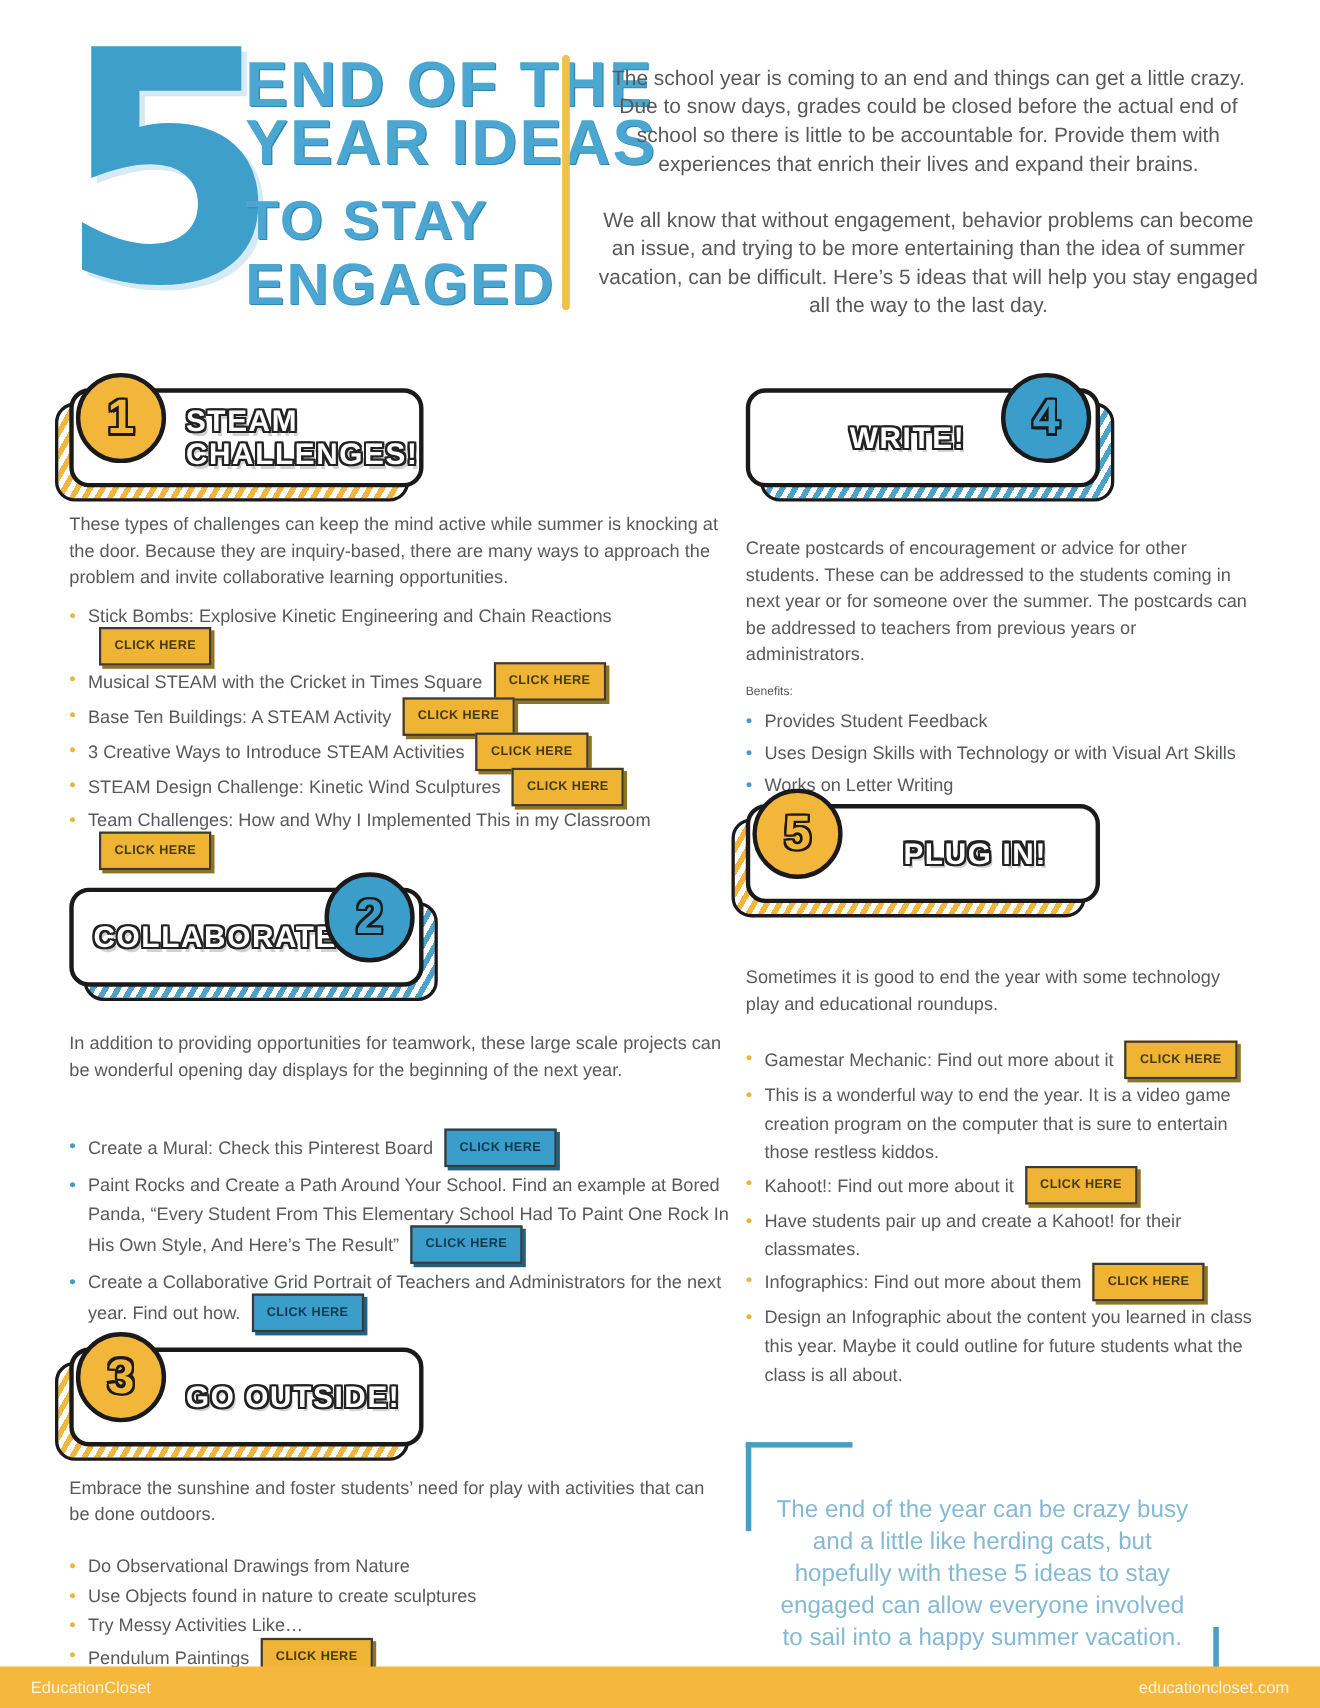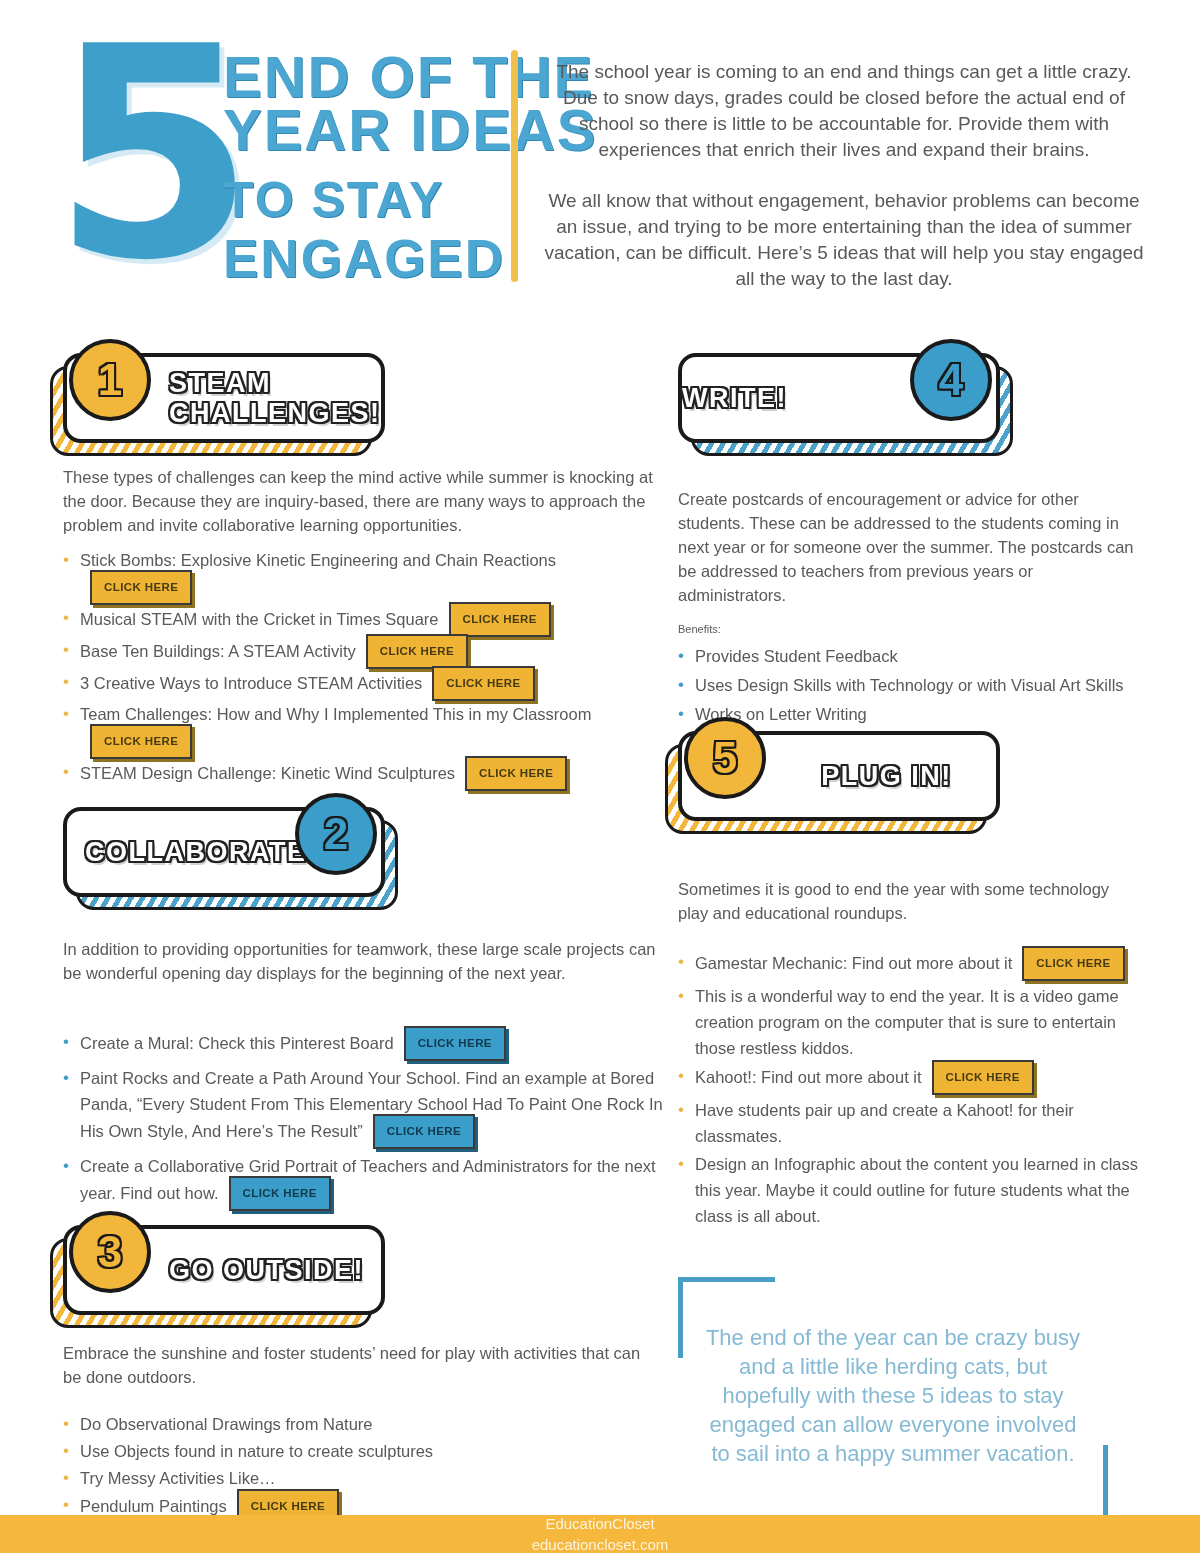--- a/index.html
+++ b/index.html
@@ -36,21 +36,21 @@
   .stripe-yellow{background:repeating-linear-gradient(120deg,#F2B63B 0 5px,#ffffff 5px 10px);}
   .stripe-blue{background:repeating-linear-gradient(120deg,#4BA3CC 0 5px,#ffffff 5px 10px);}
   .banner .box{position:absolute;left:0;top:0;right:0;bottom:0;background:#fff;
                border:4px solid #1a1a1a;border-radius:18px;display:flex;align-items:center;}
   .btitle{font-weight:700;font-size:27px;letter-spacing:1.5px;line-height:1.12;color:#ffffff;
           text-shadow:-2px -2px 0 #222,2px -2px 0 #222,-2px 2px 0 #222,2px 2px 0 #222,
                       -2px 0 0 #222,2px 0 0 #222,0 -2px 0 #222,0 2px 0 #222,
                       3px 4px 0 rgba(0,0,0,0.18);}
   .box.pad-left-badge{padding-left:102px;}
   .box.pad-plain{padding-left:18px;}
-  .box.center-write{padding-right:28px;}
+  .box.center-write{justify-content:center;padding-right:28px;}
   .box.center-plug{justify-content:center;padding-left:95px;}
   .badge{position:absolute;width:74px;height:74px;border-radius:50%;border:4px solid #1a1a1a;
          display:flex;align-items:center;justify-content:center;z-index:3;}
   .badge-left{left:6px;top:-14px;}
   .badge-right{right:8px;top:-14px;}
   .badge-yellow{background:#F2B63B;}
   .badge-blue{background:#3B9DC9;}
   .badge .num{font-size:44px;font-weight:700;line-height:1;
           text-shadow:-2px -2px 0 #1a1a1a,2px -2px 0 #1a1a1a,-2px 2px 0 #1a1a1a,2px 2px 0 #1a1a1a,
                       -2px 0 0 #1a1a1a,2px 0 0 #1a1a1a,0 -2px 0 #1a1a1a,0 2px 0 #1a1a1a;}
@@ -95,21 +95,21 @@
   .quote{position:relative;margin-top:48px;width:430px;padding:46px 24px 58px;
          text-align:center;color:#85B9D4;font-size:22px;line-height:29px;box-sizing:border-box;}
   .quote::before{content:"";position:absolute;left:0;top:0;width:92px;height:76px;
                  border-left:5px solid #4A9EC6;border-top:5px solid #4A9EC6;}
   .quote::after{content:"";position:absolute;right:0;bottom:0;width:92px;height:76px;
                 border-right:5px solid #4A9EC6;border-bottom:5px solid #4A9EC6;}
 
   
   .footer{position:absolute;left:0;right:0;bottom:0;height:38px;background:#F5B83D;
           color:#FCF3DC;display:flex;align-items:center;justify-content:space-between;
-          padding:0 41px;font-size:15px;flex-direction:column;}
+          padding:0 28px;font-size:15px;}
   .footer a{color:#FCF3DC;text-decoration:none;}
 </style>
 </head>
 <body>
 
 <div class="page">
 
   <div class="big5">5</div>
   <div class="title">
     <div class="ln ln1">END OF THE</div>
@@ -133,22 +133,22 @@
       <div class="badge badge-left badge-yellow">
         <span class="num">1</span>
       </div>
     </div>
     <p class="sec-text t1">These types of challenges can keep the mind active while summer is knocking at the door. Because they are inquiry-based, there are many ways to approach the problem and invite collaborative learning opportunities.</p>
     <ul class="blist dots-yellow l1">
       <li><span>Stick Bombs: Explosive Kinetic Engineering and Chain Reactions</span><span class="chip chip-yellow">CLICK HERE</span></li>
       <li><span>Musical STEAM with the Cricket in Times Square</span><span class="chip chip-yellow">CLICK HERE</span></li>
       <li><span>Base Ten Buildings: A STEAM Activity</span><span class="chip chip-yellow">CLICK HERE</span></li>
       <li><span>3 Creative Ways to Introduce STEAM Activities</span><span class="chip chip-yellow">CLICK HERE</span></li>
+      <li><span>STEAM Design Challenge: Kinetic Wind Sculptures</span><span class="chip chip-yellow">CLICK HERE</span></li>
       <li><span>Team Challenges: How and Why I Implemented This in my Classroom</span><span class="chip chip-yellow">CLICK HERE</span></li>
-      <li><span>STEAM Design Challenge: Kinetic Wind Sculptures</span><span class="chip chip-yellow">CLICK HERE</span></li>
     </ul>
 
     <div class="banner b2">
       <div class="shadow shadow-right stripe-blue"></div>
       <div class="box pad-plain">
         <span class="btitle">COLLABORATE!</span>
       </div>
       <div class="badge badge-right badge-blue">
         <span class="num">2</span>
       </div>
@@ -207,20 +207,21 @@
       <div class="badge badge-left badge-yellow">
         <span class="num">5</span>
       </div>
     </div>
     <p class="sec-text t5">Sometimes it is good to end the year with some technology play and educational roundups.</p>
     <ul class="blist dots-yellow l5">
       <li><span>Gamestar Mechanic: Find out more about it</span><span class="chip chip-yellow">CLICK HERE</span></li>
       <li><span>This is a wonderful way to end the year. It is a video game creation program on the computer that is sure to entertain those restless kiddos.</span></li>
       <li><span>Kahoot!: Find out more about it</span><span class="chip chip-yellow">CLICK HERE</span></li>
       <li><span>Have students pair up and create a Kahoot! for their classmates.</span></li>
+      <li><span>Infographics: Find out more about them</span><span class="chip chip-yellow">CLICK HERE</span></li>
       <li><span>Design an Infographic about the content you learned in class this year. Maybe it could outline for future students what the class is all about.</span></li>
     </ul>
 
     <div class="quote">
       <span>The end of the year can be crazy busy and a little like herding cats, but hopefully with these 5 ideas to stay engaged can allow everyone involved to sail into a happy summer vacation.</span>
     </div>
   </div>
 
   <div class="footer">
     <span>EducationCloset</span>

